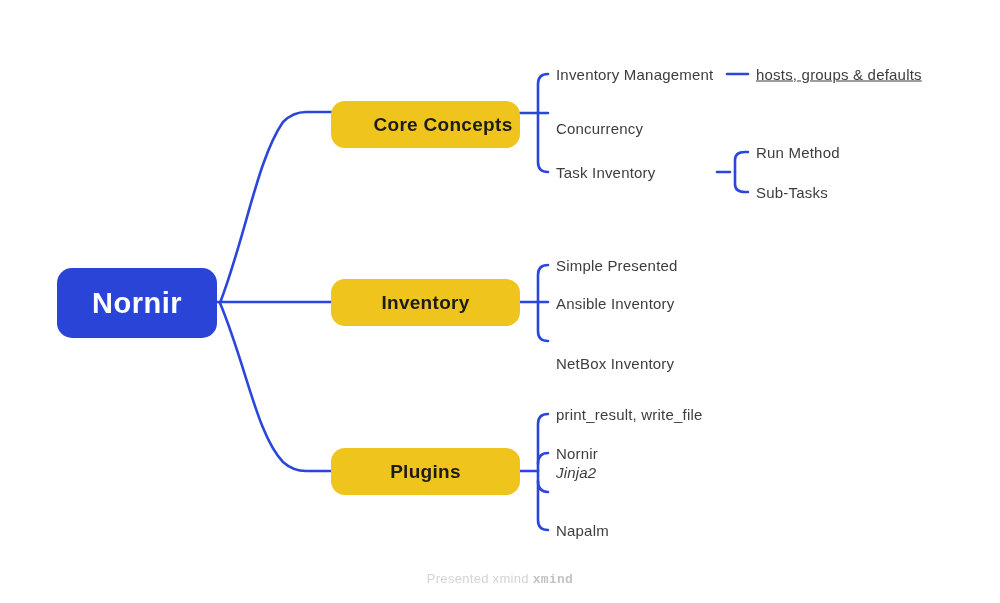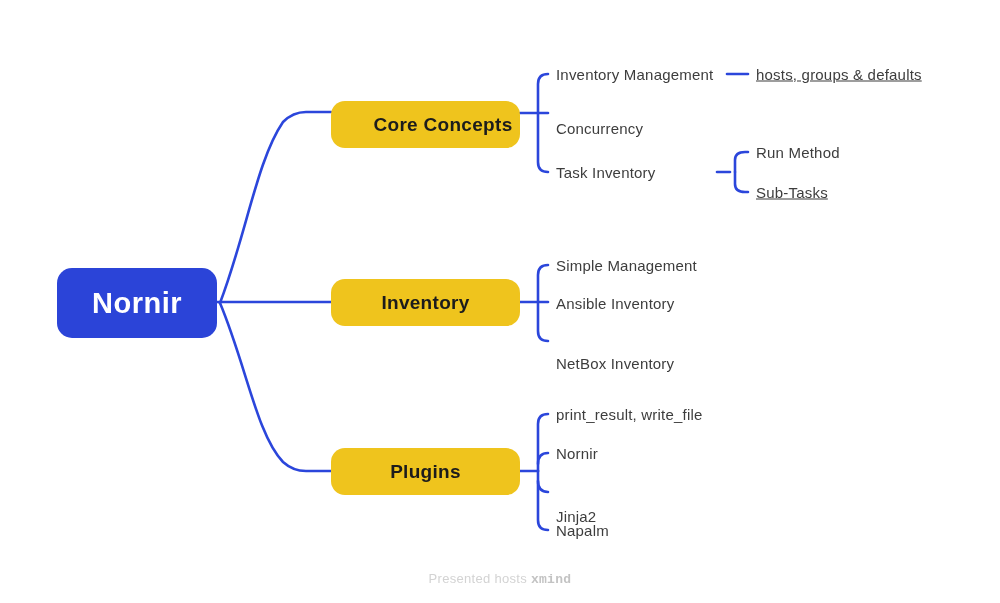--- a/index.html
+++ b/index.html
@@ -69,26 +69,26 @@
 
   <div class="topic topic-branch core">Core Concepts</div>
   <div class="topic topic-branch plug">Plugins</div>
   <div class="topic topic-branch inv">Inventory</div>
 
   <div class="leaf" style="left:556px; top:74px;">Inventory Management</div>
   <div class="leaf" style="left:756px; top:74px;text-decoration:underline;">hosts, groups &amp; defaults</div>
   <div class="leaf" style="left:556px; top:113px;margin-top:15px;">Concurrency</div>
   <div class="leaf" style="left:556px; top:172px;">Task Inventory</div>
   <div class="leaf" style="left:756px; top:152px;">Run Method</div>
-  <div class="leaf" style="left:756px; top:192px;text-decoration:underline;">Sub-Tasks</div>
+  <div class="leaf" style="left:756px; top:192px;">Sub-Tasks</div>
 
-  <div class="leaf" style="left:556px; top:265px;">Simple Management</div>
+  <div class="leaf" style="left:556px; top:265px;">Simple Presented</div>
   <div class="leaf" style="left:556px; top:303px;">Ansible Inventory</div>
   <div class="leaf" style="left:556px; top:341px;margin-top:22px;">NetBox Inventory</div>
 
   <div class="leaf" style="left:556px; top:414px;">print_result, write_file</div>
   <div class="leaf" style="left:556px; top:453px;">Nornir</div>
-  <div class="leaf" style="left:556px; top:516px;">Jinja2</div>
+  <div class="leaf" style="left:556px; top:472px;font-style:italic;">Jinja2</div>
   <div class="leaf" style="left:556px; top:530px;">Napalm</div>
 
-  <div class="footer"><span>Presented hosts </span><b>xmind</b></div>
+  <div class="footer"><span>Presented xmind </span><b>xmind</b></div>
 
 </div>
 
 </body></html>

